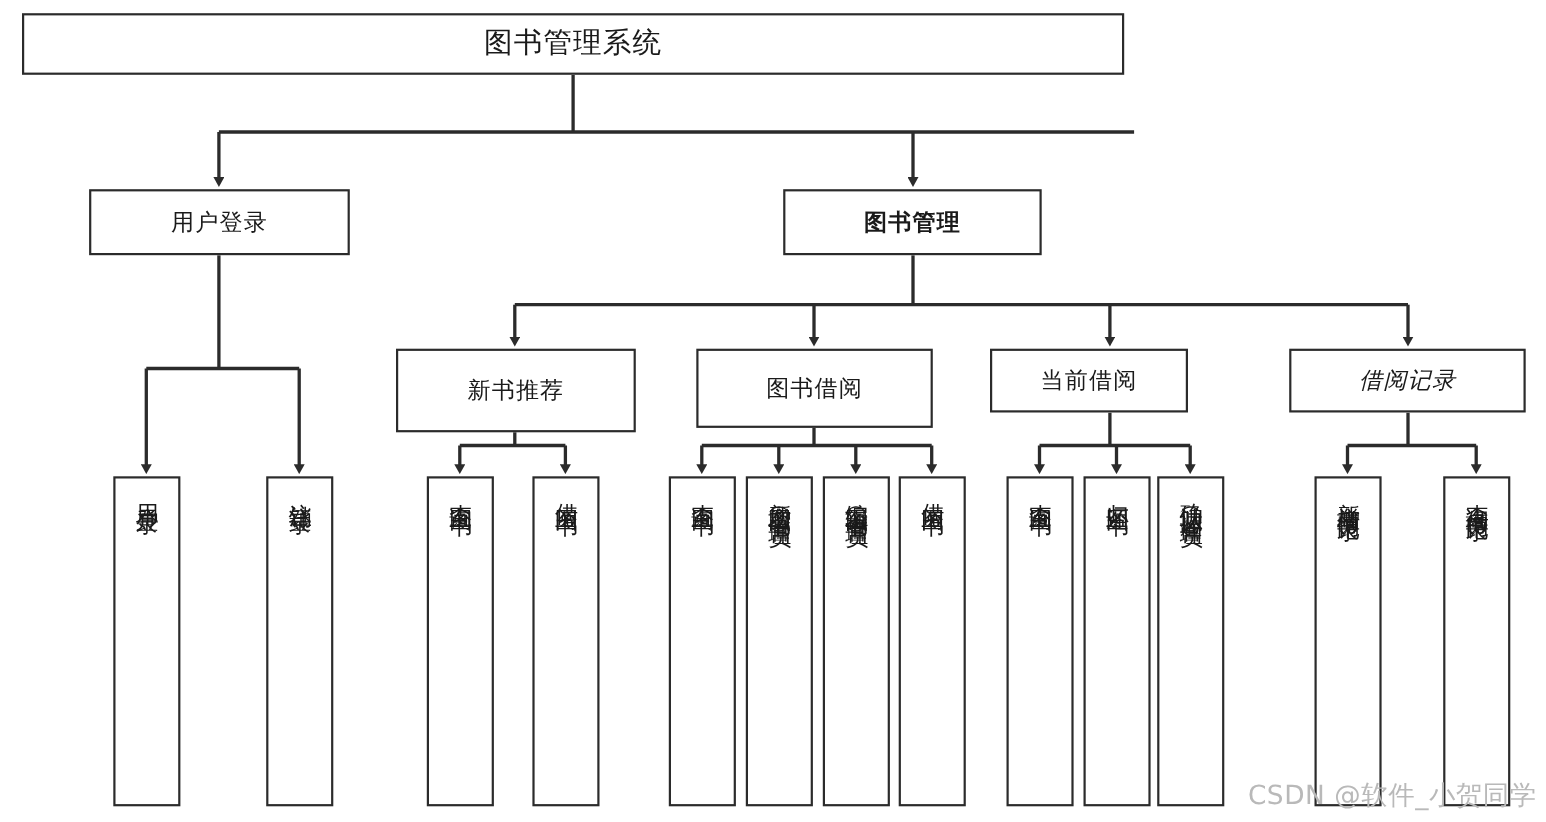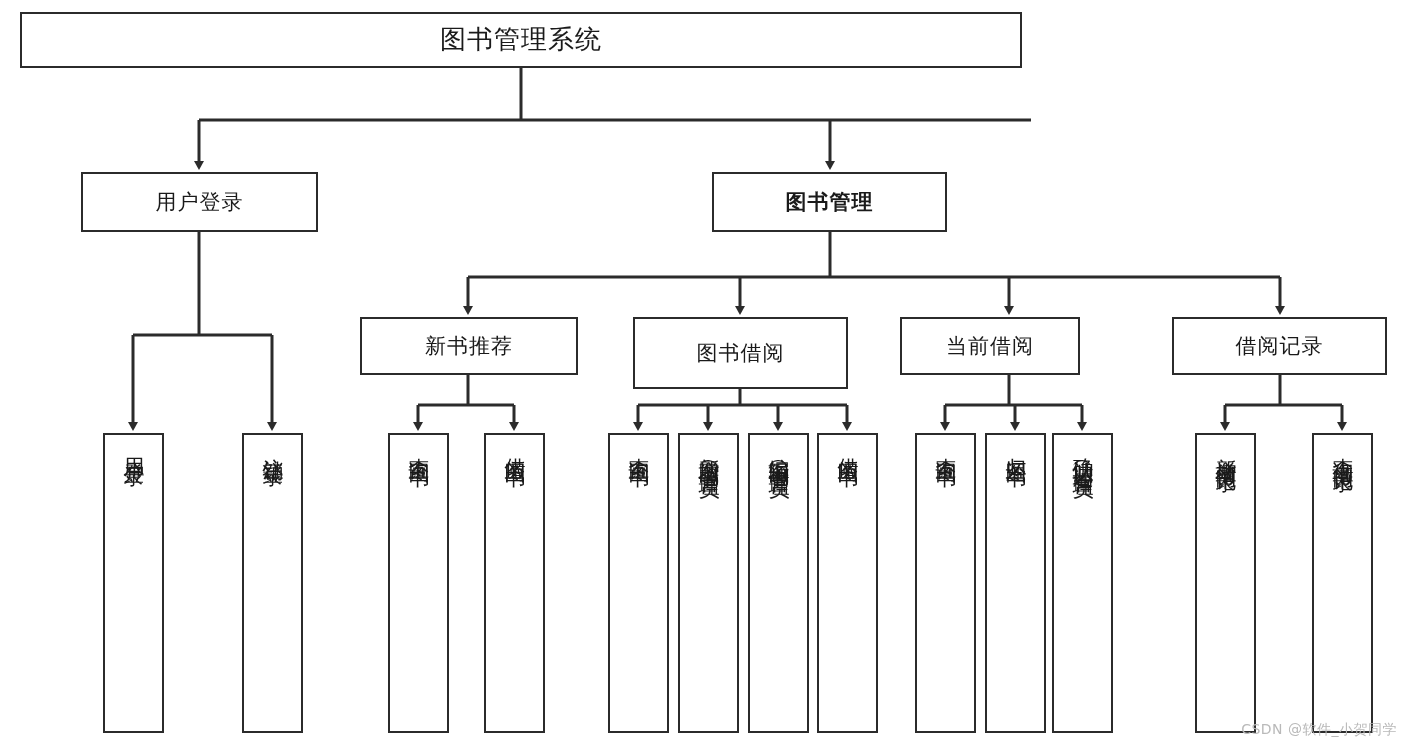--- a/index.html
+++ b/index.html
@@ -55,21 +55,21 @@
     font-size: 21px;
     line-height: 1.38;
     letter-spacing: 3px;
     white-space: nowrap;
   }
   .node.root .lbl { font-size: 26px; }
   .watermark {
     position: absolute;
     right: 8px;
     bottom: 8px;
-    font-size: 14px;
+    font-size: 24px;
     color: #b9b9b9;
     letter-spacing: 0.5px;
     white-space: nowrap;
     user-select: none;
   }
 </style>
 </head>
 <body>
 
 <div id="canvas">
@@ -127,30 +127,30 @@
   <div id="nodes">
       <div class="node root" style="left: 20px; top: 12px; width: 1002px; height: 56px;">
         <span class="lbl">图书管理系统</span>
       </div>
       <div class="node" style="left: 81px; top: 172px; width: 237px; height: 60px;">
         <span class="lbl">用户登录</span>
       </div>
       <div class="node" style="left: 712px; top: 172px; width: 235px; height: 60px; font-weight: bold;">
         <span class="lbl">图书管理</span>
       </div>
-      <div class="node" style="left: 360px; top: 317px; width: 218px; height: 58px;">
+      <div class="node" style="left: 360px; top: 317px; width: 218px; height: 76px;">
         <span class="lbl">新书推荐</span>
       </div>
       <div class="node" style="left: 633px; top: 317px; width: 215px; height: 72px;">
         <span class="lbl">图书借阅</span>
       </div>
       <div class="node" style="left: 900px; top: 317px; width: 180px; height: 58px;">
         <span class="lbl">当前借阅</span>
       </div>
-      <div class="node" style="left: 1172px; top: 317px; width: 215px; height: 58px;">
+      <div class="node" style="left: 1172px; top: 317px; width: 215px; height: 58px; font-style: italic;">
         <span class="lbl">借阅记录</span>
       </div>
       <div class="node leaf" style="left: 103px; top: 433px; width: 61px; height: 300px;">
         <span class="lbl">用户登录</span>
       </div>
       <div class="node leaf" style="left: 242px; top: 433px; width: 61px; height: 300px;">
         <span class="lbl">注销登录</span>
       </div>
       <div class="node leaf" style="left: 388px; top: 433px; width: 61px; height: 300px;">
         <span class="lbl">查询图书</span>

